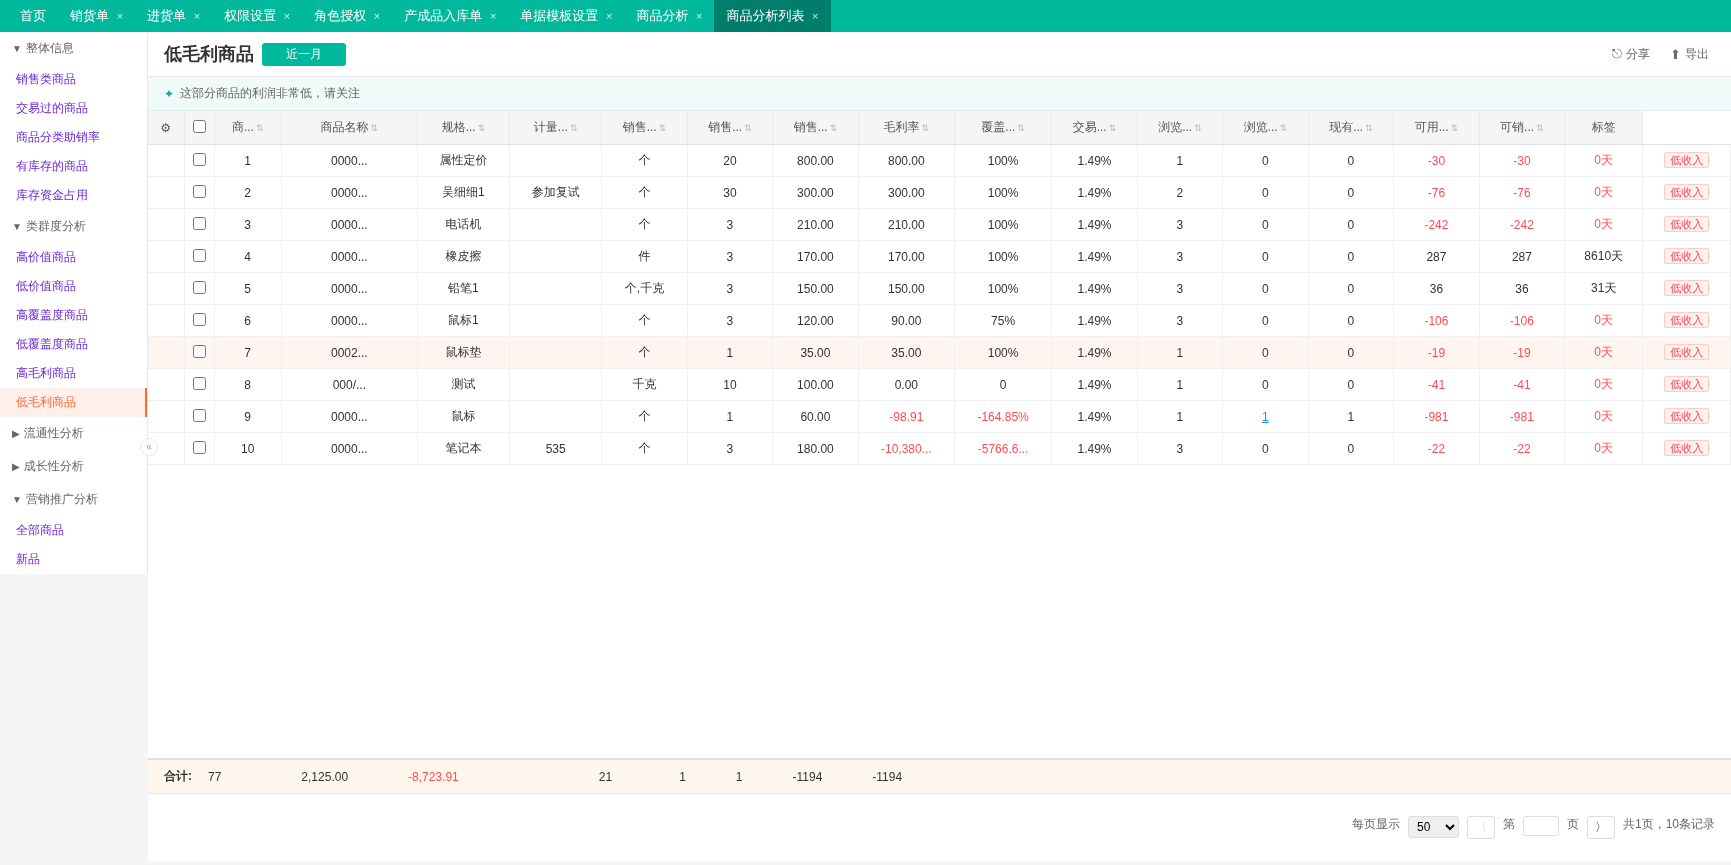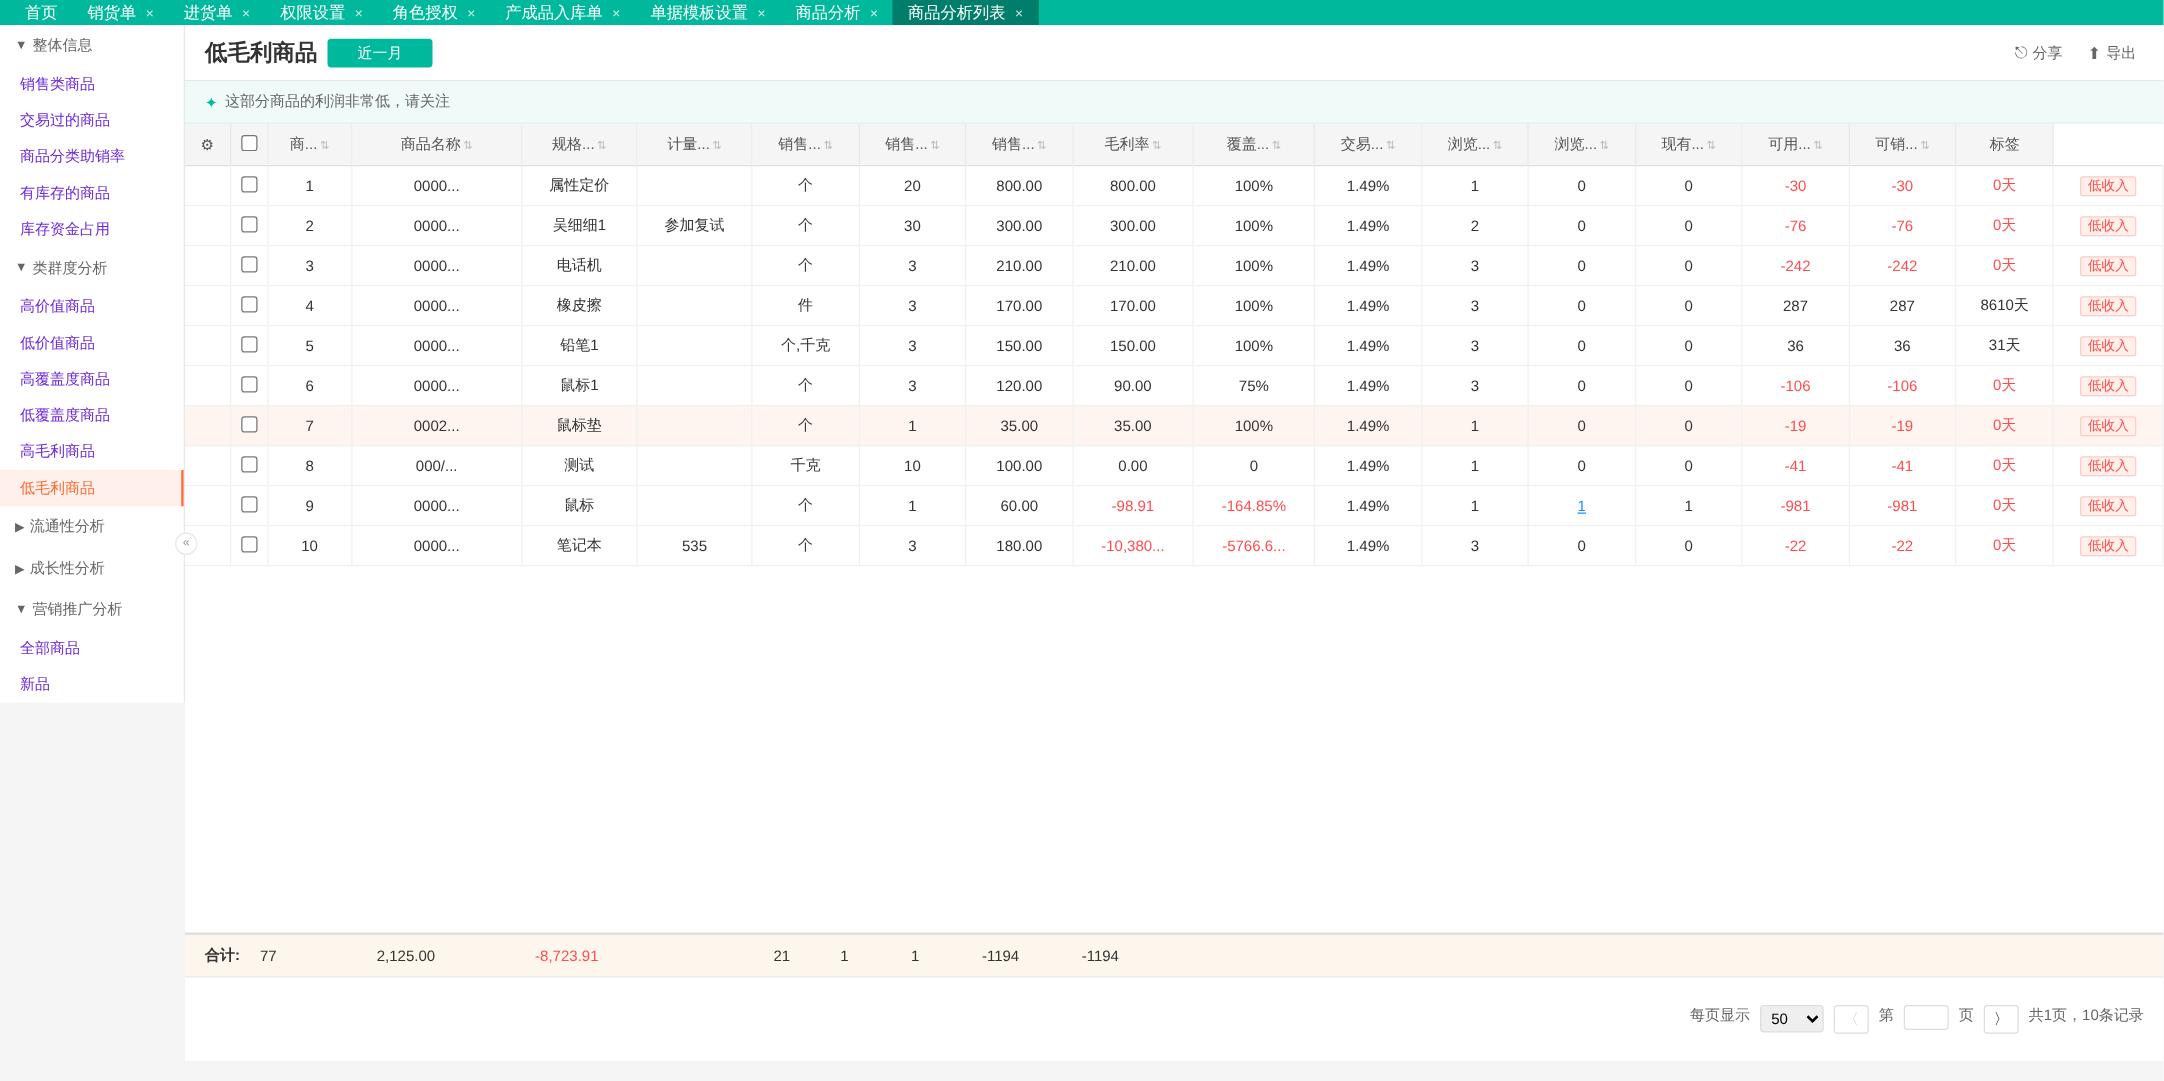--- a/index.html
+++ b/index.html
@@ -3,21 +3,21 @@
   <meta charset="utf-8">
   <style>
     * { box-sizing: border-box; margin: 0; padding: 0; }
     body { font-family: 'Microsoft YaHei', Arial, sans-serif; font-size: 12px; background: #f5f5f5; color: #333; }
 
     
     .top-nav {
       background: #00b89c;
       display: flex;
       align-items: center;
-      height: 20px;
+      height: 32px;
       padding: 0 8px;
     }
     .top-nav .nav-item {
       color: #fff;
       padding: 0 12px;
       height: 36px;
       line-height: 36px;
       cursor: pointer;
       white-space: nowrap;
       font-size: 13px;
@@ -618,23 +618,23 @@
       <td class="text-red">0天</td>
       <td><span class="tag-red">低收入</span></td>
     </tr>
           </tbody>
       </table>
     </div>
 
     <div class="footer-total">
       <span style="margin-right:16px;font-weight:bold;">合计:</span>
       <span style="margin-right:80px;">77</span>
-      <span style="margin-right:80px;">2,125.00</span>
+      <span style="margin-right:60px;">2,125.00</span>
       <span class="text-red" style="margin-right:140px;">-8,723.91</span>
-      <span style="margin-right:40px;">21</span>
+      <span style="margin-right:67px;">21</span>
       <span style="margin-right:50px;">1</span>
       <span style="margin-right:50px;">1</span>
       <span style="margin-right:50px;">-1194</span>
       <span>-1194</span>
     </div>
 
     <div class="pagination-bar">
       <span>每页显示</span>
       <select>
         <option>50</option>

